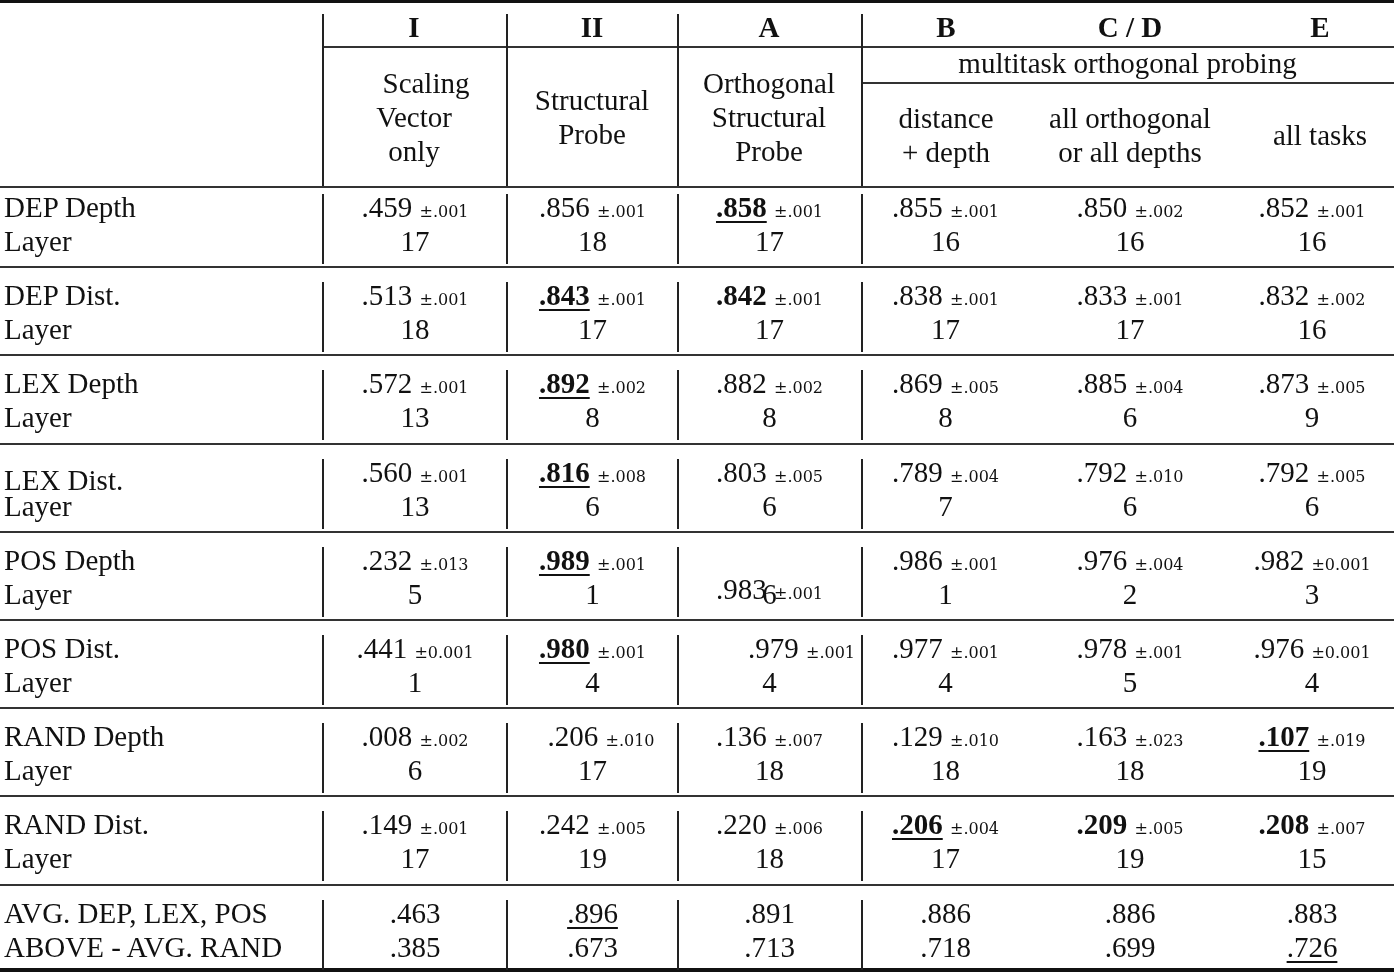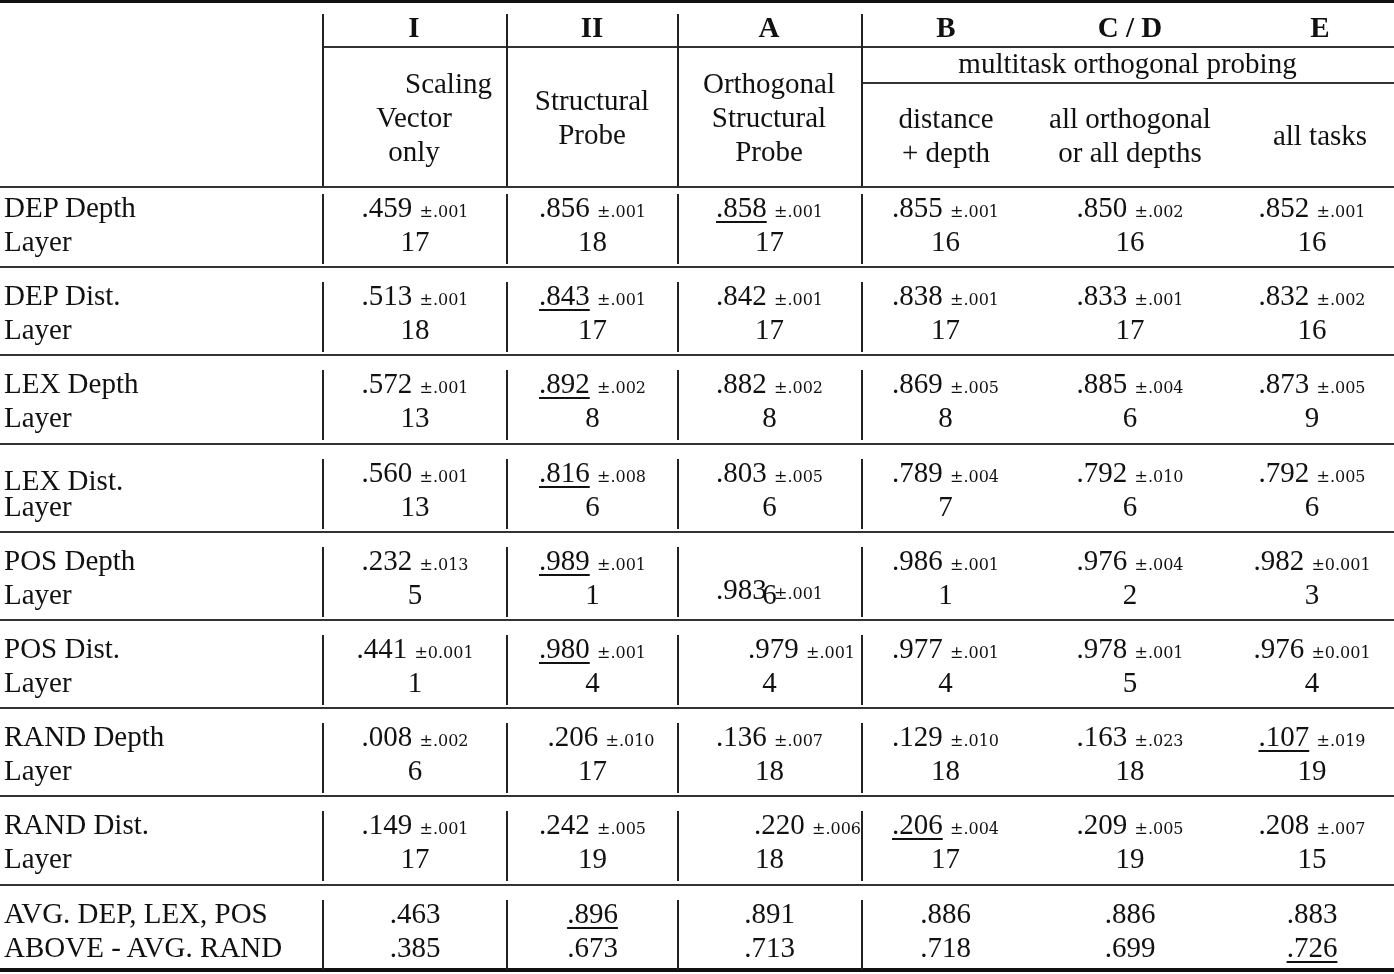--- a/index.html
+++ b/index.html
@@ -8,40 +8,40 @@
   .tbl { position: absolute; left: 0; top: 0; width: 1394px; }
   .topline { position: absolute; left: 0; top: 0; width: 1394px; height: 3px; background: #111; }
   .botline { position: absolute; left: 0; top: 968px; width: 1394px; height: 4px; background: #111; }
   .hline { position: absolute; height: 2px; background: #333; }
   .vline { position: absolute; width: 1.5px; background: #222; }
   .txt { position: absolute; text-align: center; white-space: nowrap; font-size: 29px; line-height: 34px; }
   .hdr-letter { font-weight: bold; font-size: 29px; }
   .rowlabel { position: absolute; left: 4px; font-size: 29px; line-height: 34px; white-space: nowrap; text-align: left; }
   .cell { position: absolute; text-align: center; font-size: 29px; line-height: 34px; white-space: nowrap; }
   .pm { font-family: "DejaVu Serif", serif; font-size: 16px; }
-  .b { font-weight: normal; }
+  .b { font-weight: bold; }
   .u { text-decoration: underline; text-underline-offset: 4px; text-decoration-thickness: 1.5px; }
 </style>
 </head>
 <body>
 
 <div class="tbl">
   <div class="topline"></div>
   <div class="botline"></div>
   <div id="layer">
       <div class="txt hdr-letter" style="left: 334px; width: 160px; top: 10px;">I</div>
       <div class="txt hdr-letter" style="left: 512px; width: 160px; top: 10px;">II</div>
       <div class="txt hdr-letter" style="left: 689px; width: 160px; top: 10px;">A</div>
       <div class="txt hdr-letter" style="left: 866px; width: 160px; top: 10px;">B</div>
       <div class="txt hdr-letter" style="left: 1050px; width: 160px; top: 10px;">C / D</div>
       <div class="txt hdr-letter" style="left: 1240px; width: 160px; top: 10px;">E</div>
       <div class="hline" style="left: 322px; width: 1072px; top: 46px;"></div>
       <div class="txt" style="left: 861px; width: 533px; top: 46px;">multitask orthogonal probing</div>
       <div class="hline" style="left: 861px; width: 533px; top: 82px;"></div>
-      <div class="txt" style="left: 312px; width: 180px; top: 66px; text-align: right;">Scaling</div>
+      <div class="txt" style="left: 336px; width: 180px; top: 66px;">Scaling</div>
       <div class="txt" style="left: 324px; width: 180px; top: 100px;">Vector</div>
       <div class="txt" style="left: 324px; width: 180px; top: 134px;">only</div>
       <div class="txt" style="left: 502px; width: 180px; top: 83px;">Structural</div>
       <div class="txt" style="left: 502px; width: 180px; top: 117px;">Probe</div>
       <div class="txt" style="left: 679px; width: 180px; top: 66px;">Orthogonal</div>
       <div class="txt" style="left: 679px; width: 180px; top: 100px;">Structural</div>
       <div class="txt" style="left: 679px; width: 180px; top: 134px;">Probe</div>
       <div class="txt" style="left: 856px; width: 180px; top: 101px;">distance</div>
       <div class="txt" style="left: 856px; width: 180px; top: 135px;">+ depth</div>
       <div class="txt" style="left: 1040px; width: 180px; top: 101px;">all orthogonal</div>
@@ -184,21 +184,21 @@
       <div class="vline" style="left: 506px; top: 723.2px; height: 70px;"></div>
       <div class="vline" style="left: 677px; top: 723.2px; height: 70px;"></div>
       <div class="vline" style="left: 861px; top: 723.2px; height: 70px;"></div>
       <div class="hline" style="left: 0px; width: 1394px; top: 795.4px;"></div>
       <div class="rowlabel" style="top: 807.4px;">RAND Dist.</div>
       <div class="rowlabel" style="top: 841.4px;">Layer</div>
       <div class="cell" style="left: 323px; width: 184px; top: 807.4px;"><span class="">.149</span> <span class="pm">±.001</span></div>
       <div class="cell" style="left: 323px; width: 184px; top: 841.4px;">17</div>
       <div class="cell" style="left: 507px; width: 171px; top: 807.4px;"><span class="">.242</span> <span class="pm">±.005</span></div>
       <div class="cell" style="left: 507px; width: 171px; top: 841.4px;">19</div>
-      <div class="cell" style="left: 678px; width: 183px; top: 807.4px; text-align: right;"><span class="">.220</span> <span class="pm">±.006</span></div>
+      <div class="cell" style="left: 678px; width: 183px; top: 807.4px;"><span class="">.220</span> <span class="pm">±.006</span></div>
       <div class="cell" style="left: 678px; width: 183px; top: 841.4px;">18</div>
       <div class="cell" style="left: 861px; width: 169px; top: 807.4px;"><span class="b u">.206</span> <span class="pm">±.004</span></div>
       <div class="cell" style="left: 861px; width: 169px; top: 841.4px;">17</div>
       <div class="cell" style="left: 1030px; width: 200px; top: 807.4px;"><span class="b ">.209</span> <span class="pm">±.005</span></div>
       <div class="cell" style="left: 1030px; width: 200px; top: 841.4px;">19</div>
       <div class="cell" style="left: 1230px; width: 164px; top: 807.4px;"><span class="b ">.208</span> <span class="pm">±.007</span></div>
       <div class="cell" style="left: 1230px; width: 164px; top: 841.4px;">15</div>
       <div class="vline" style="left: 322px; top: 811.4px; height: 70px;"></div>
       <div class="vline" style="left: 506px; top: 811.4px; height: 70px;"></div>
       <div class="vline" style="left: 677px; top: 811.4px; height: 70px;"></div>

